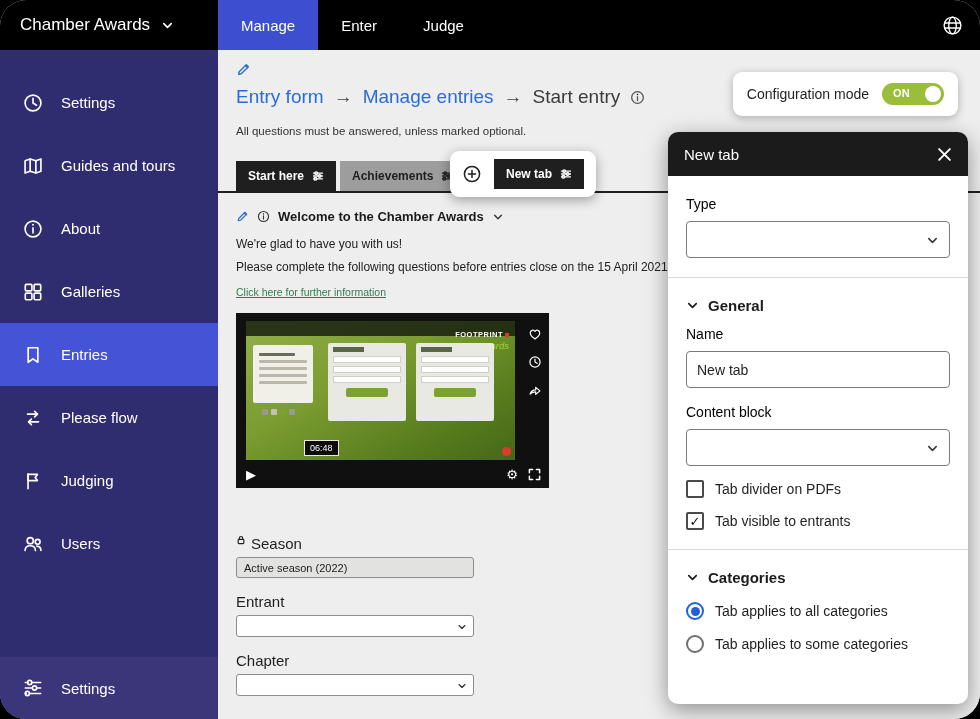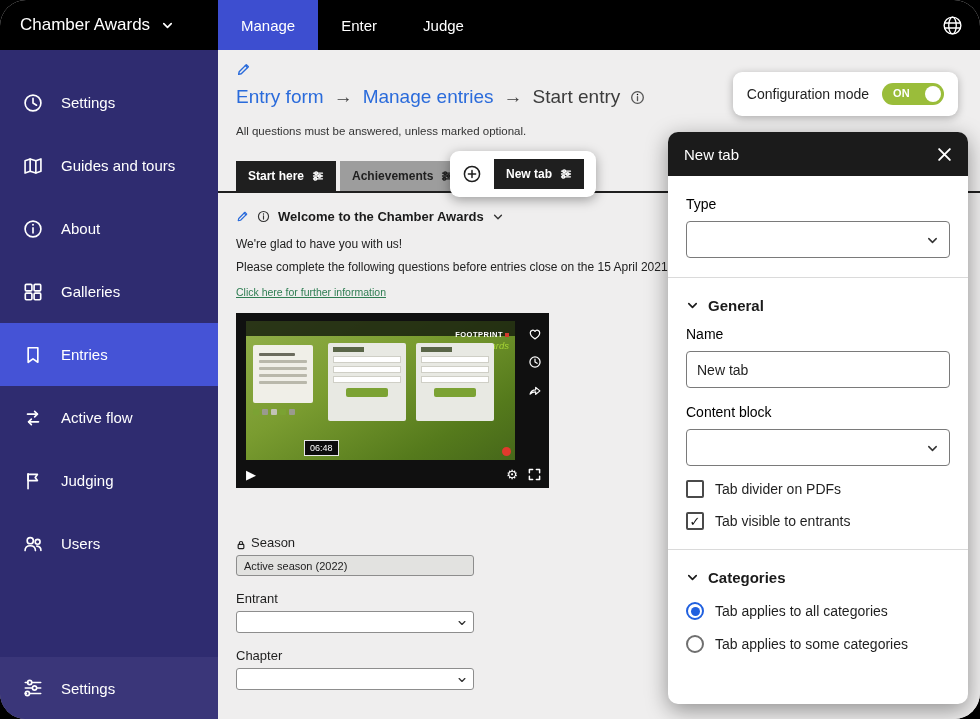--- a/index.html
+++ b/index.html
@@ -85,21 +85,21 @@
   .vbar{position:absolute;left:10px;right:8px;bottom:4px;height:20px;display:flex;align-items:center;color:#fff;}
   .vplay{font-size:13px;line-height:1;cursor:pointer;}
   .vctrl{margin-left:auto;display:flex;align-items:center;gap:10px;}
   .vgear{font-size:13px;line-height:1;cursor:pointer;}
   .vexpand svg{width:13px;height:13px;stroke:#fff;stroke-width:1.6;cursor:pointer;}
 
   
   .fields{margin:47px 0 0 18px;width:238px;}
   .field{margin-top:15px;}
   .field:first-child{margin-top:0;}
-  .flabel{display:flex;align-items:flex-end;gap:5px;font-size:13px;color:#1f1f1f;margin-bottom:5px;}
+  .flabel{display:flex;align-items:flex-start;gap:5px;font-size:15px;color:#1f1f1f;margin-bottom:5px;}
   .lock-ic svg{width:10px;height:10px;stroke:#1f1f1f;stroke-width:1.4;}
   .tinput{width:100%;height:21px;background:#e2e2e0;border:1px solid #8d8d8d;border-radius:3px;font-size:11px;color:#222;padding:0 7px;font-family:inherit;}
   .fselect{position:relative;width:100%;height:22px;background:#fff;border:1px solid #8d8d8d;border-radius:3px;cursor:pointer;}
   .fselect svg{position:absolute;right:6px;top:6px;width:10px;height:10px;stroke:#333;stroke-width:1.8;}
 
   
   .config-card{position:absolute;top:22px;right:22px;background:#fff;border-radius:9px;box-shadow:0 2px 8px rgba(0,0,0,.28);padding:11px 14px;display:flex;align-items:center;gap:13px;z-index:8;}
   .config-label{font-size:14px;color:#1f1f1f;}
   .toggle{width:62px;height:22px;border-radius:12px;background:#9abd3a;position:relative;cursor:pointer;}
   .toggle-on{position:absolute;left:11px;top:4px;color:#fff;font-size:11px;font-weight:bold;letter-spacing:.3px;}
@@ -209,21 +209,21 @@
       </a>
       <a class="side-item">
         <span class="sicon">
             <svg viewBox="0 0 20 20">
               <path d="M5 6.5h9"></path>
               <path d="M11.5 4 14 6.5 11.5 9"></path>
               <path d="M15 13.5H6"></path>
               <path d="M8.5 11 6 13.5 8.5 16"></path>
             </svg>
           </span>
-        <span>Active flow</span>
+        <span>Please flow</span>
       </a>
       <a class="side-item">
         <span class="sicon">
             <svg viewBox="0 0 20 20">
               <path d="M5.5 17V3.5"></path>
               <path d="M5.5 4h8.5l-2 2.8 2 2.8H5.5z"></path>
             </svg>
           </span>
         <span>Judging</span>
       </a>

